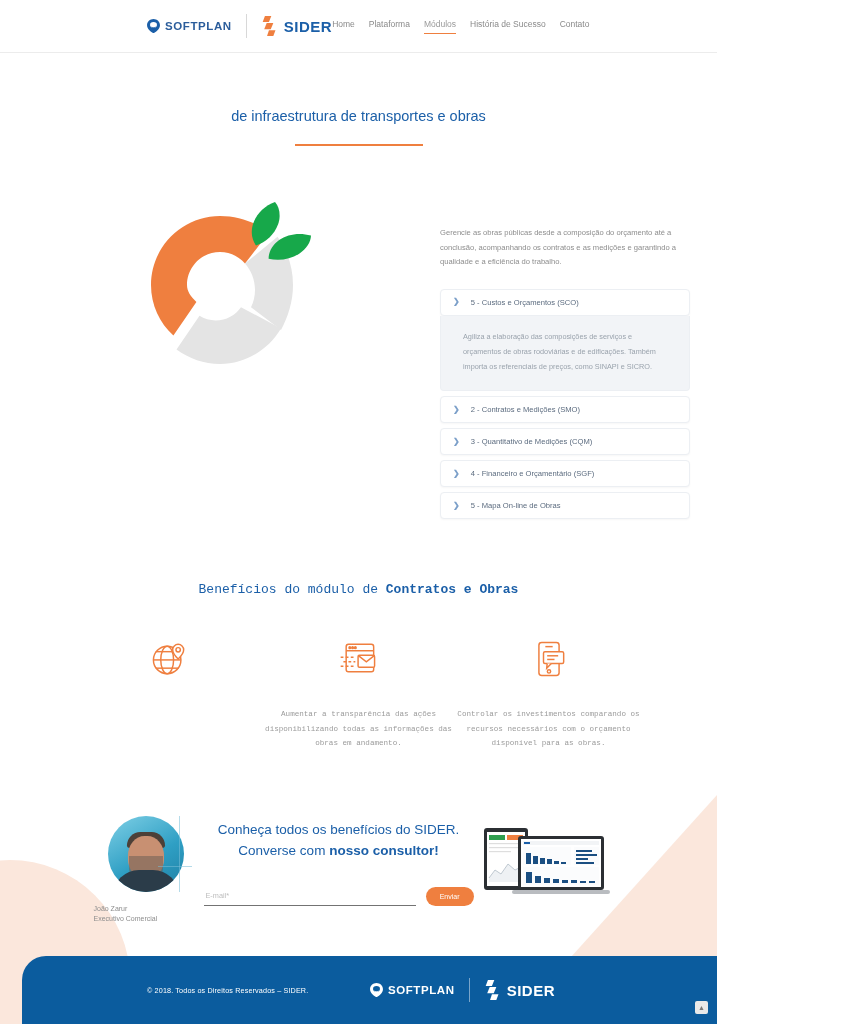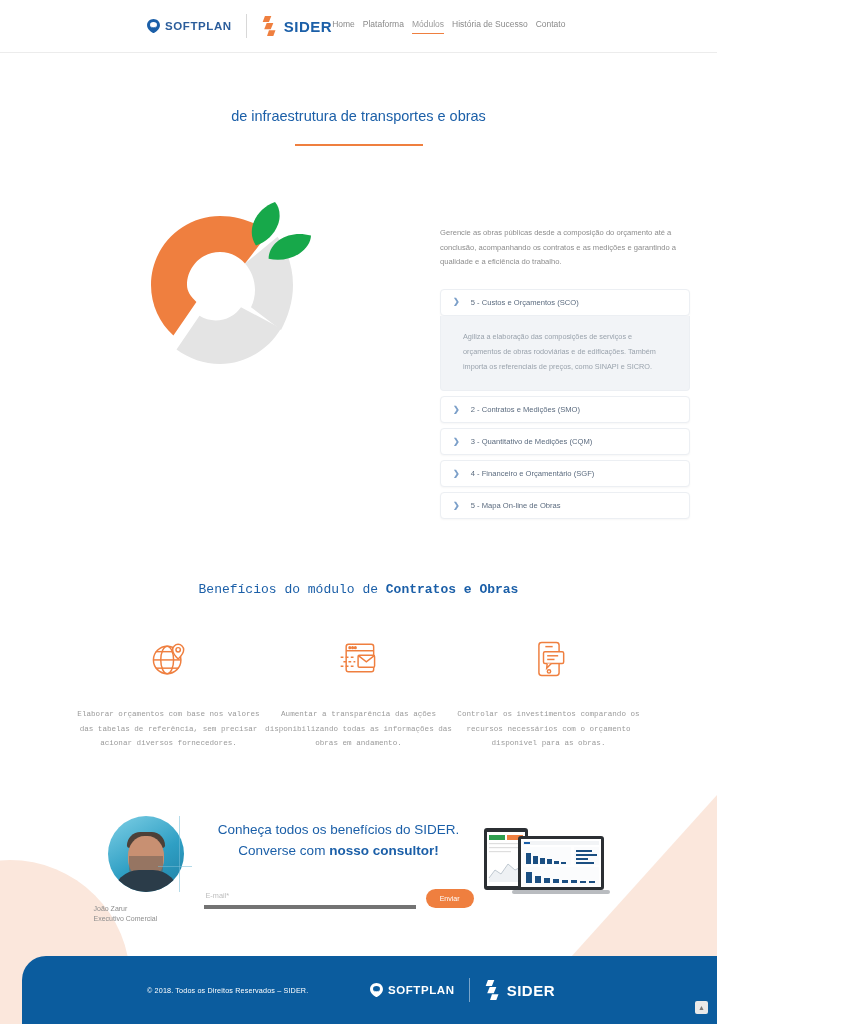--- a/index.html
+++ b/index.html
@@ -38,21 +38,21 @@
     font-size: 11.5px; font-weight: bold; letter-spacing: .6px;
     color: #2b5d9b;
   }
   .brand-divider { width: 1px; height: 24px; background: #d8d8d8; margin: 0 14px; }
   .sider-logo { display: flex; align-items: center; gap: 6px; }
   .sider-mark { width: 17px; height: 20px; flex: none; }
   .sider-word {
     font-size: 15px; font-weight: bold; letter-spacing: .5px; color: #1b5fa8;
   }
 
-  .nav { margin-left: auto; margin-right: 155px; display: flex; gap: 8px; align-items: center; }
+  .nav { margin-left: auto; margin-right: 155px; display: flex; gap: 14px; align-items: center; }
   .nav-item {
     font-size: 8.5px; color: #8a8a8a; text-decoration: none;
     padding-bottom: 4px; white-space: nowrap; cursor: pointer;
   }
   .nav-item.active { color: #9a9a9a; border-bottom: 1.5px solid #ef7f3f; }
 
   
   .hero { padding-top: 52px; text-align: center; position: relative; z-index: 2; }
   .hero-title {
     font-size: 14.5px; color: #1b5fa8; line-height: 1.55; font-weight: 400;
@@ -158,21 +158,21 @@
   .person-role { margin-top: 3px; font-size: 7px; color: #8d8d8d; }
 
   .cta-form { width: 270px; padding-top: 8px; }
   .cta-title {
     font-size: 13.5px; color: #1b5fa8; text-align: center; line-height: 1.55;
     font-weight: 400;
   }
   .cta-title b { font-weight: 700; }
   .form-row { margin-top: 26px; display: flex; align-items: center; gap: 10px; }
   .email-field {
-    flex: 1; border: none; border-bottom: 4px solid #737373;
+    flex: 1; border: none; border-bottom: 1px solid #737373;
     font-size: 7.3px; color: #9b9b9b; padding: 4px 2px 5px 2px;
     background: transparent; outline: none;
     font-family: "Liberation Sans", sans-serif;
   }
   .email-field::placeholder { color: #bdbdbd; }
   .send-btn {
     background: #ef7f3f; color: #fff; border: none; border-radius: 14px;
     font-size: 7px; padding: 6px 14px; cursor: pointer;
     font-family: "Liberation Sans", sans-serif;
   }
@@ -315,21 +315,20 @@
           <svg width="44" height="44" viewBox="0 0 48 48" fill="none" stroke="#ef7f3f" stroke-width="1.6">
             <circle cx="22" cy="25" r="15"></circle>
             <ellipse cx="22" cy="25" rx="7" ry="15"></ellipse>
             <line x1="7" y1="25" x2="37" y2="25"></line>
             <line x1="9.5" y1="16" x2="34.5" y2="16"></line>
             <line x1="9.5" y1="34" x2="34.5" y2="34"></line>
             <path d="M34 8c-3.3 0-6 2.7-6 6 0 4.3 6 10 6 10s6-5.7 6-10c0-3.3-2.7-6-6-6z" fill="#ffffff"></path>
             <circle cx="34" cy="14" r="2.4"></circle>
           </svg>
         </div>
-        <div class="benefit-text">Elaborar orçamentos com base nos valores das tabelas de referência, sem precisar acionar diversos fornecedores.</div>
       </div>
 
       <div class="benefit">
         <div class="benefit-icon">
           <svg width="44" height="44" viewBox="0 0 48 48" fill="none" stroke="#ef7f3f" stroke-width="1.6">
             <rect x="10" y="8" width="30" height="30" rx="2.5"></rect>
             <line x1="10" y1="15" x2="40" y2="15"></line>
             <circle cx="14" cy="11.6" r="0.9" fill="#ef7f3f"></circle>
             <circle cx="17" cy="11.6" r="0.9" fill="#ef7f3f"></circle>
             <circle cx="20" cy="11.6" r="0.9" fill="#ef7f3f"></circle>

